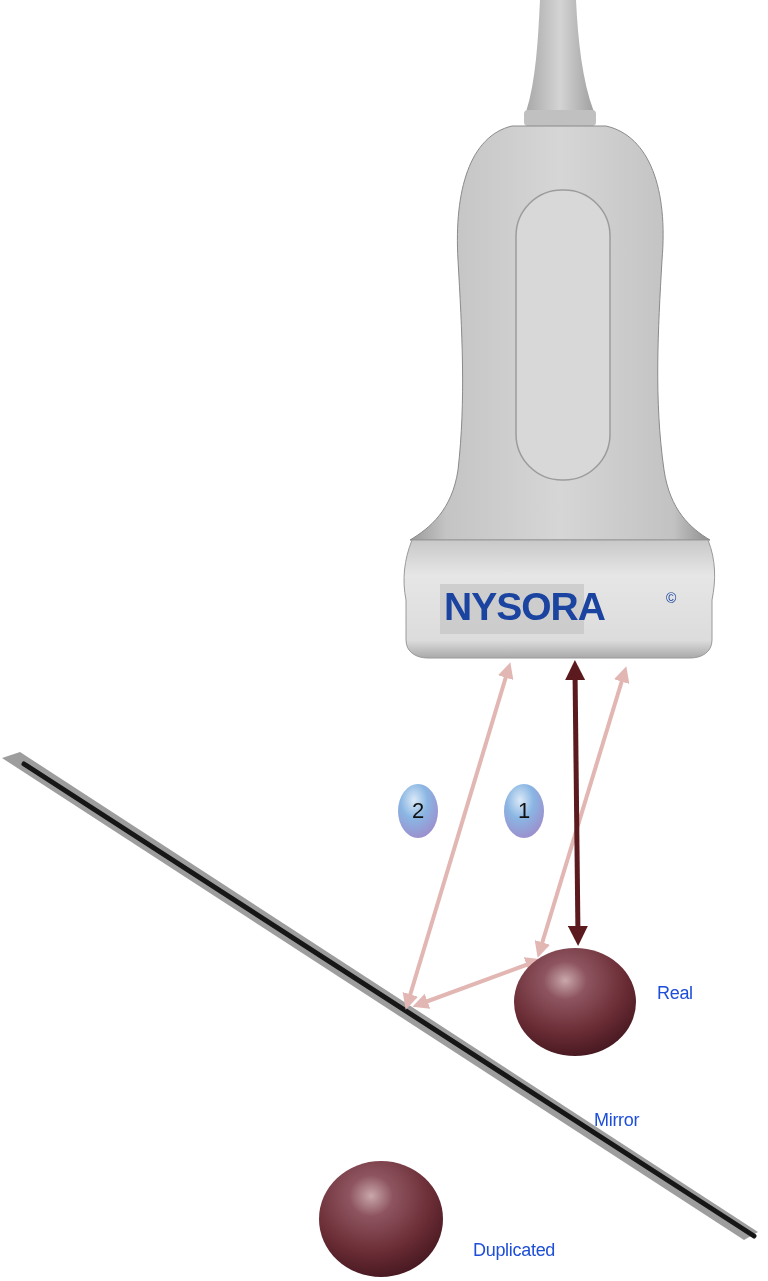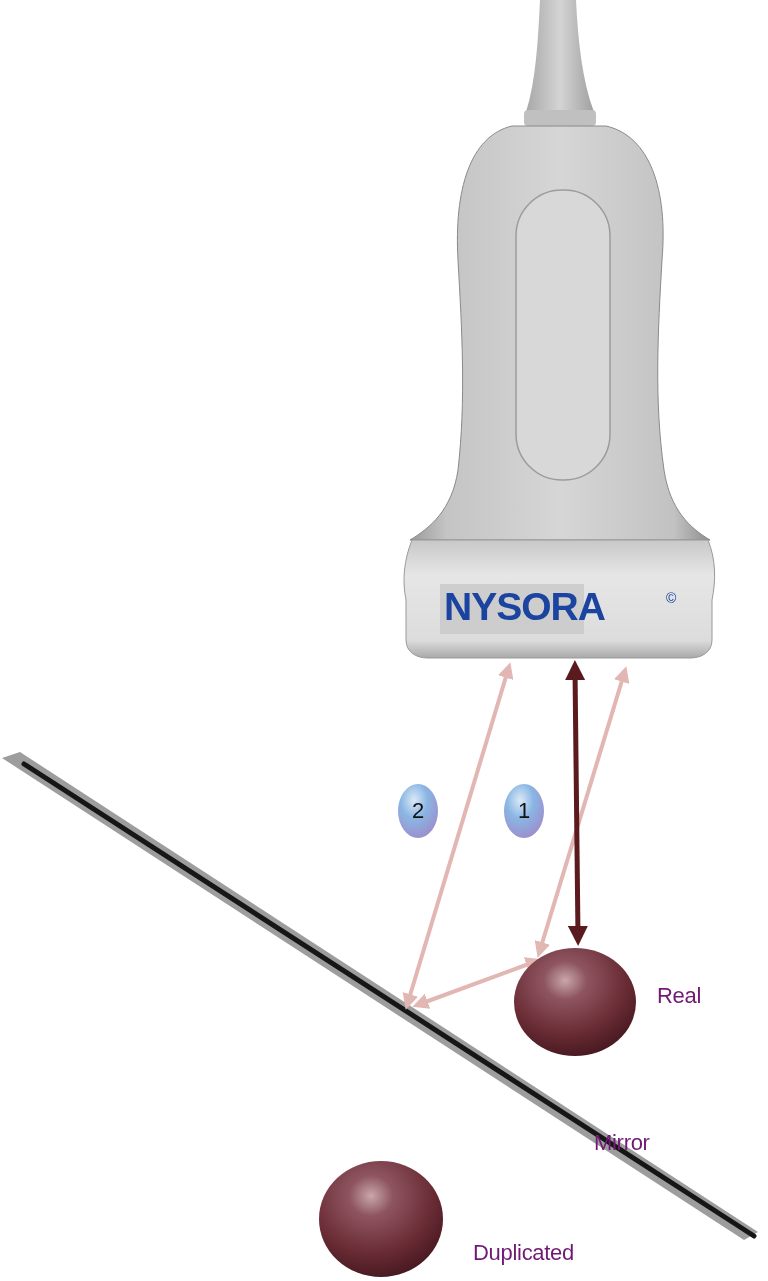--- a/index.html
+++ b/index.html
@@ -1,18 +1,18 @@
 <!DOCTYPE html>
 <html><head>
 <meta charset="utf-8">
 <style>
   html, body { margin: 0; padding: 0; background: #ffffff; }
   body { width: 768px; height: 1281px; position: relative; overflow: hidden; font-family: "Liberation Sans", sans-serif; }
   svg.stage { position: absolute; left: 0; top: 0; }
-  .label { position: absolute; font-family: "Liberation Sans", sans-serif; color: #701a75; font-size: 22px; letter-spacing: -0.3px; }
+  .label { position: absolute; font-family: "Liberation Sans", sans-serif; color: #1d4ed8; font-size: 18px; letter-spacing: -0.3px; }
   .brand { position: absolute; font-family: "Liberation Sans", sans-serif; font-weight: bold; color: #1b44a0; font-size: 39px; letter-spacing: -1px; }
   .copy { position: absolute; font-family: "Liberation Sans", sans-serif; color: #1b44a0; font-size: 14px; }
   .badge-num { position: absolute; width: 36px; height: 36px; line-height: 36px; text-align: center; font-family: "Liberation Sans", sans-serif; font-size: 22px; color: #111; }
 </style>
 </head>
 <body>
 
 <svg class="stage" width="768" height="1281" viewBox="0 0 768 1281" xmlns="http://www.w3.org/2000/svg">
   <defs>
     <linearGradient id="probeBody" x1="0" y1="0" x2="1" y2="0">
@@ -77,14 +77,14 @@
   <ellipse cx="381" cy="1219" rx="62" ry="58" fill="url(#ball)"></ellipse>
 </svg>
 
 <div class="brand" style="left:444px; top:585px;">NYSORA</div>
 <div class="copy" style="left:666px; top:590px;">©</div>
 
 <div class="badge-num" style="left:400px; top:793px;">2</div>
 <div class="badge-num" style="left:506px; top:793px;">1</div>
 
 <div class="label" style="left:657px; top:983px;">Real</div>
-<div class="label" style="left:594px; top:1110px;margin-top:20px;">Mirror</div>
+<div class="label" style="left:594px; top:1110px;">Mirror</div>
 <div class="label" style="left:473px; top:1240px;">Duplicated</div>
 
 </body></html>

